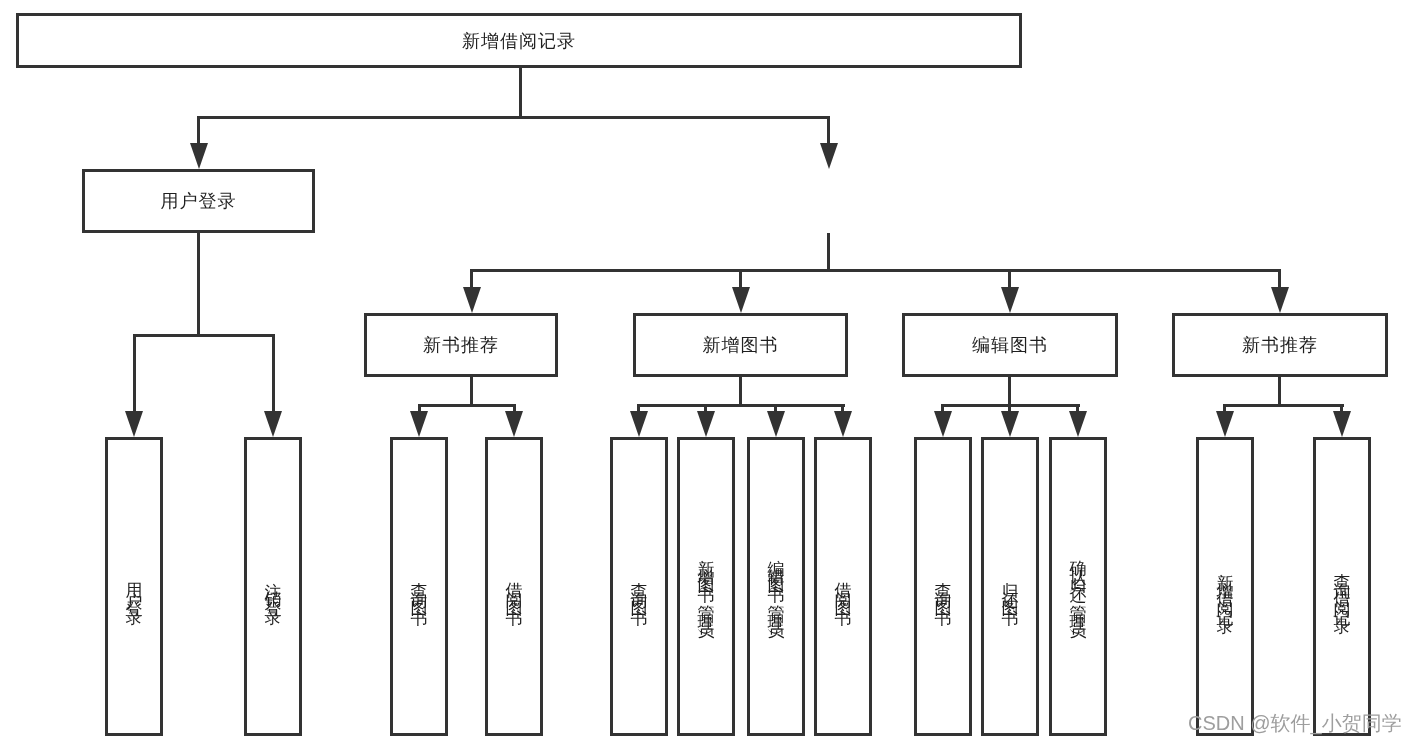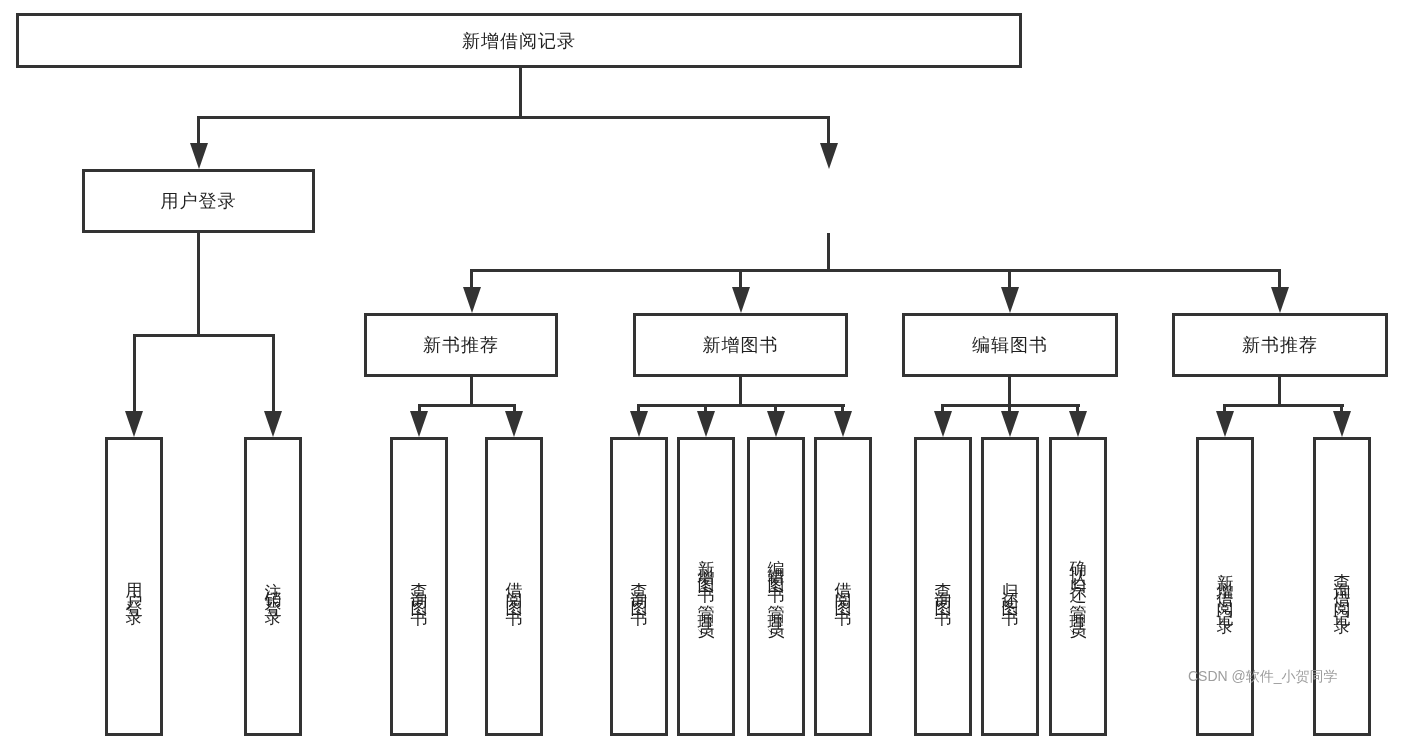--- a/index.html
+++ b/index.html
@@ -39,22 +39,22 @@
   .vline{position:absolute;width:3px;background:var(--line);}
   .hline{position:absolute;height:3px;background:var(--line);}
   .arrow{
     position:absolute;width:0;height:0;
     border-left:9px solid transparent;
     border-right:9px solid transparent;
     border-top:26px solid var(--line);
   }
   .watermark{
     position:absolute;
-    left:1188px;top:668px;
-    font-size:14px;
+    left:1188px;top:710px;
+    font-size:20px;
     color:var(--wm);
     z-index:5;
     white-space:nowrap;
   }
 </style>
 </head>
 <body>
 
 <div class="canvas">
 

